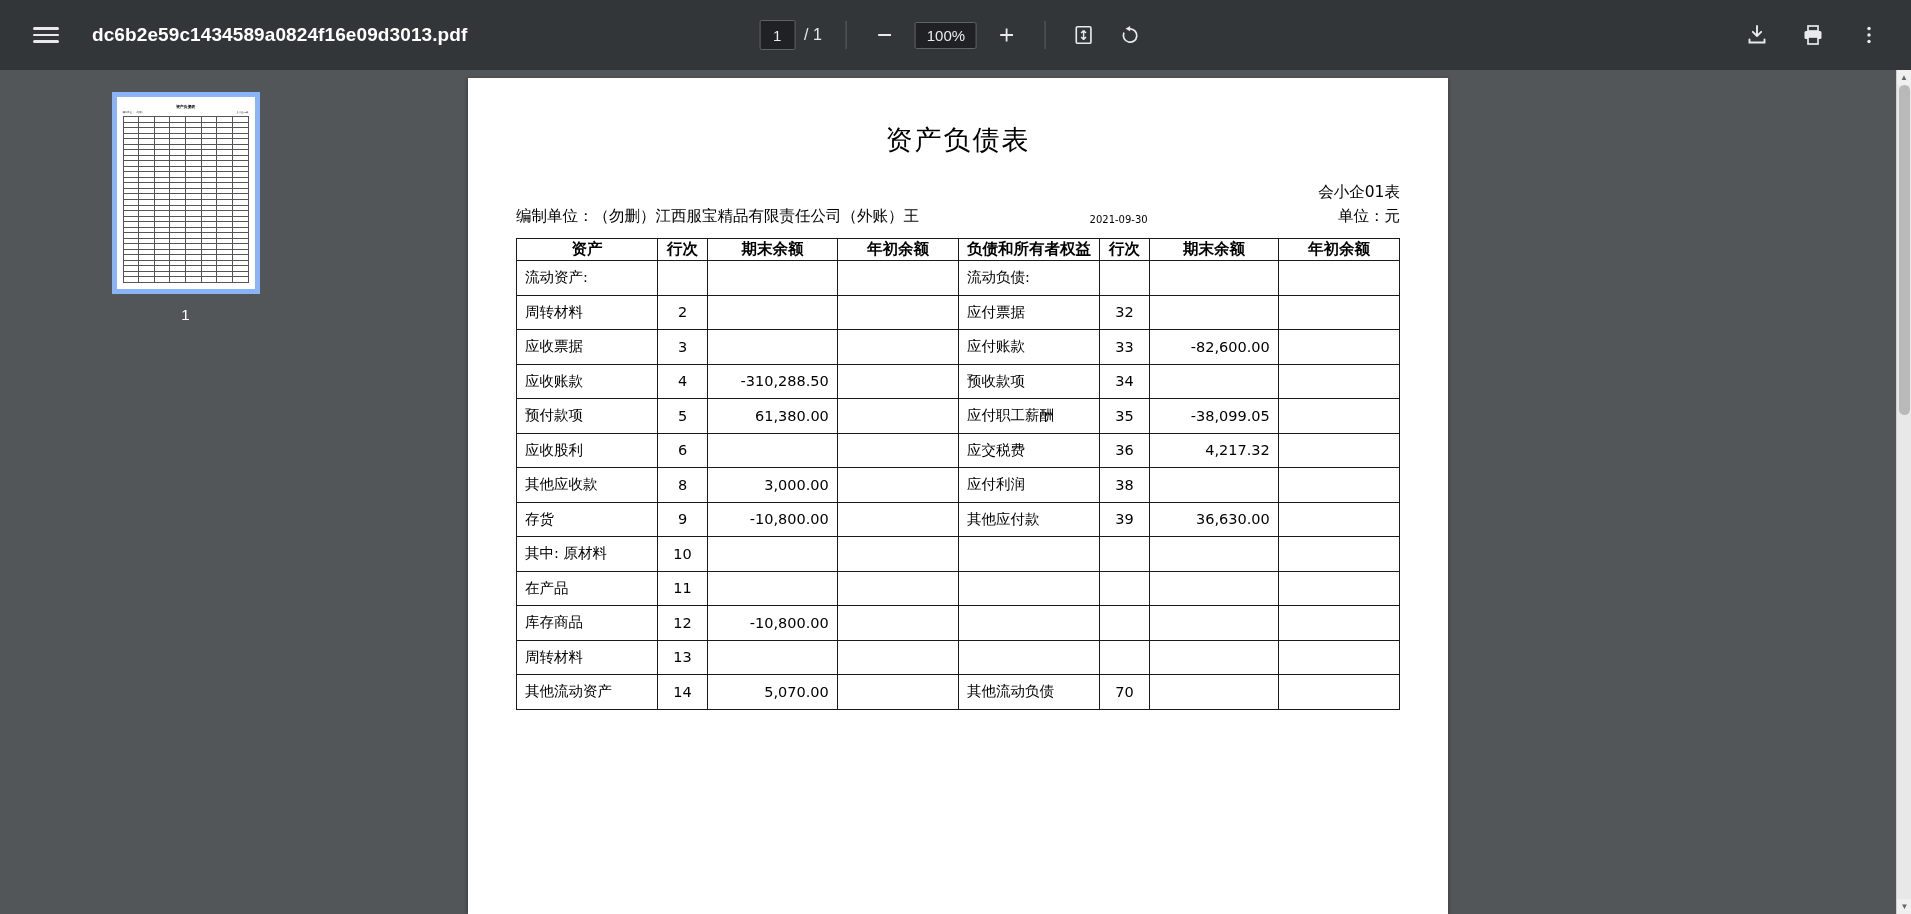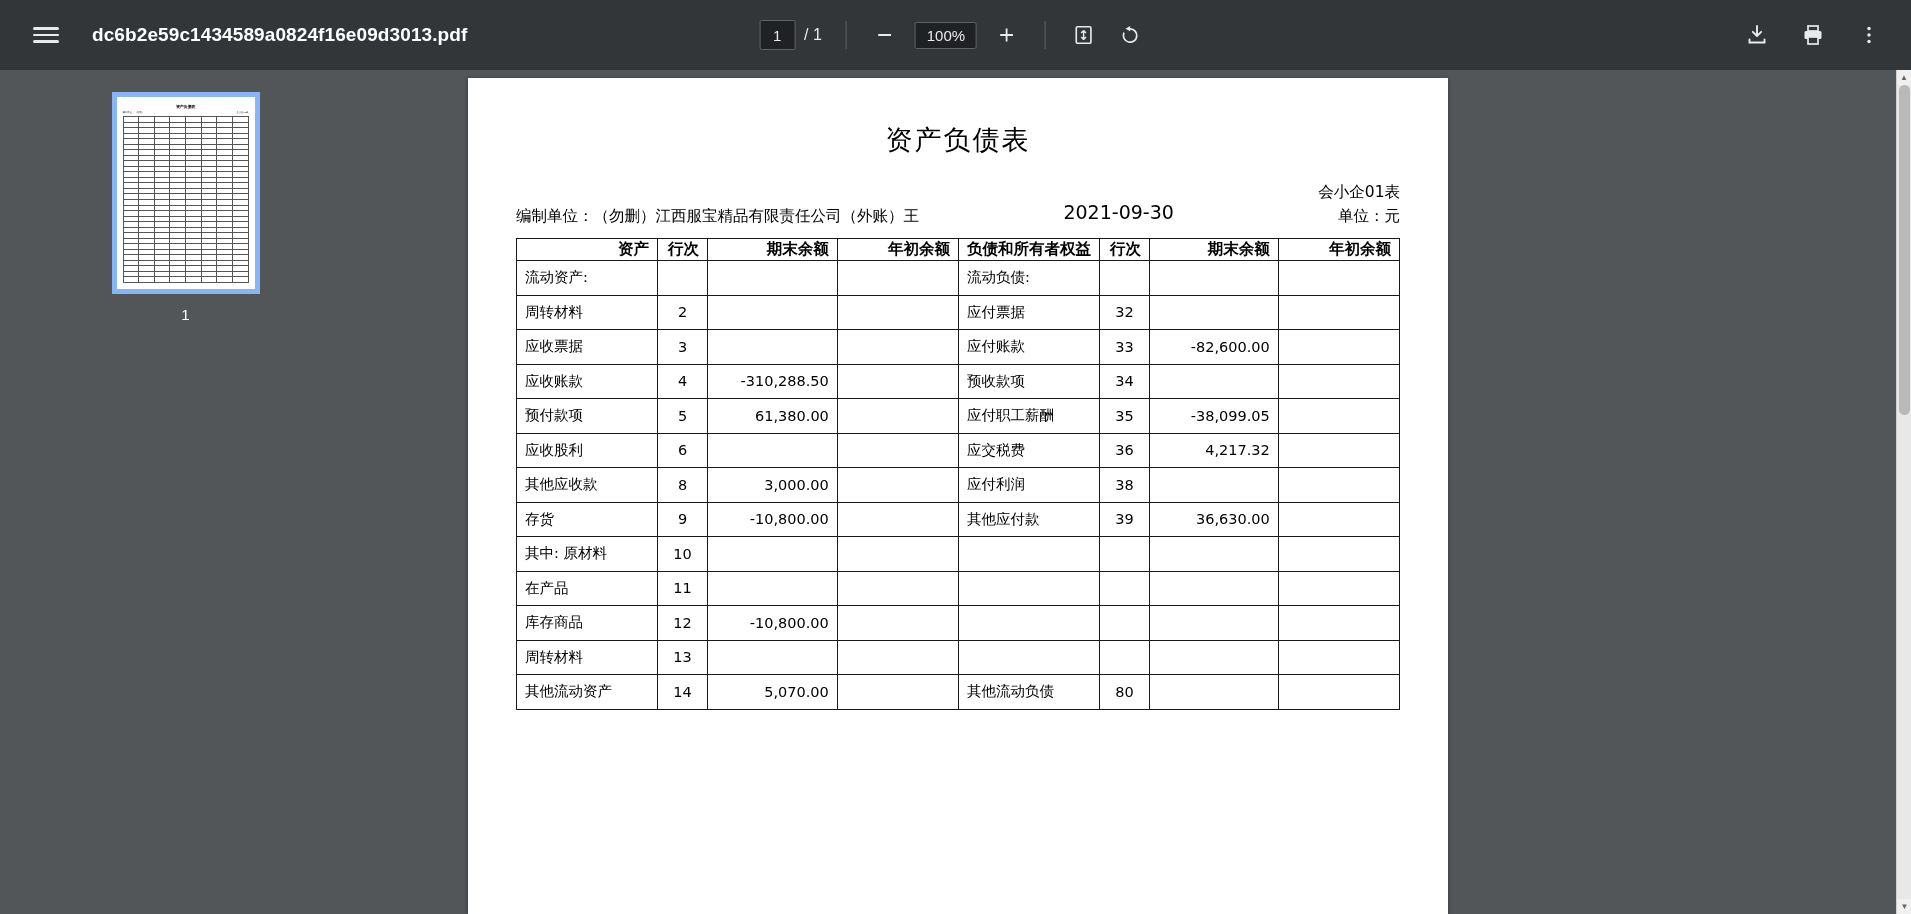--- a/index.html
+++ b/index.html
@@ -209,41 +209,41 @@
     align-items: flex-end;
     font-size: 15.5px;
     line-height: 1.55;
     margin-bottom: 2px;
     font-family: "DejaVu Sans", sans-serif;
   }
   .meta-left { max-width: 430px; }
   .meta-mid {
     align-self: flex-end;
     padding-bottom: 1px;
-    font-size: 19px;
+    font-size: 10px;
   }
   .meta-right {
     text-align: right;
     line-height: 1.55;
   }
   table.bs {
     border-collapse: collapse;
     width: 100%;
     margin-top: 10px;
     font-family: "DejaVu Sans", sans-serif;
   }
   table.bs th, table.bs td {
     border: 1px solid #1a1a1a;
     height: 34.5px;
     font-size: 14.5px;
     font-weight: normal;
     padding: 0 8px;
   }
   table.bs th {
-    text-align: right;
+    text-align: center;
     font-weight: bold;
     font-size: 15.5px;
     height: 18px;
   }
   td.lbl { text-align: left; }
   td.num { text-align: right; }
   td.ctr { text-align: center; }
   col.c-name { width: 155px; }
   col.c-row  { width: 52px; }
   col.c-end  { width: 133px; }
@@ -824,21 +824,21 @@
                 <td class="ctr"></td>
                 <td class="num"></td>
                 <td class="num"></td>
               </tr>
               <tr>
                 <td class="lbl">其他流动资产</td>
                 <td class="ctr">14</td>
                 <td class="num">5,070.00</td>
                 <td class="num"></td>
                 <td class="lbl">其他流动负债</td>
-                <td class="ctr">80</td>
+                <td class="ctr">70</td>
                 <td class="num"></td>
                 <td class="num"></td>
               </tr>
             </tbody>
         </table>
       </div>
 
       <div class="scrollbar">
         <div class="sb-arrow">▲</div>
         <div class="sb-thumb"></div>

